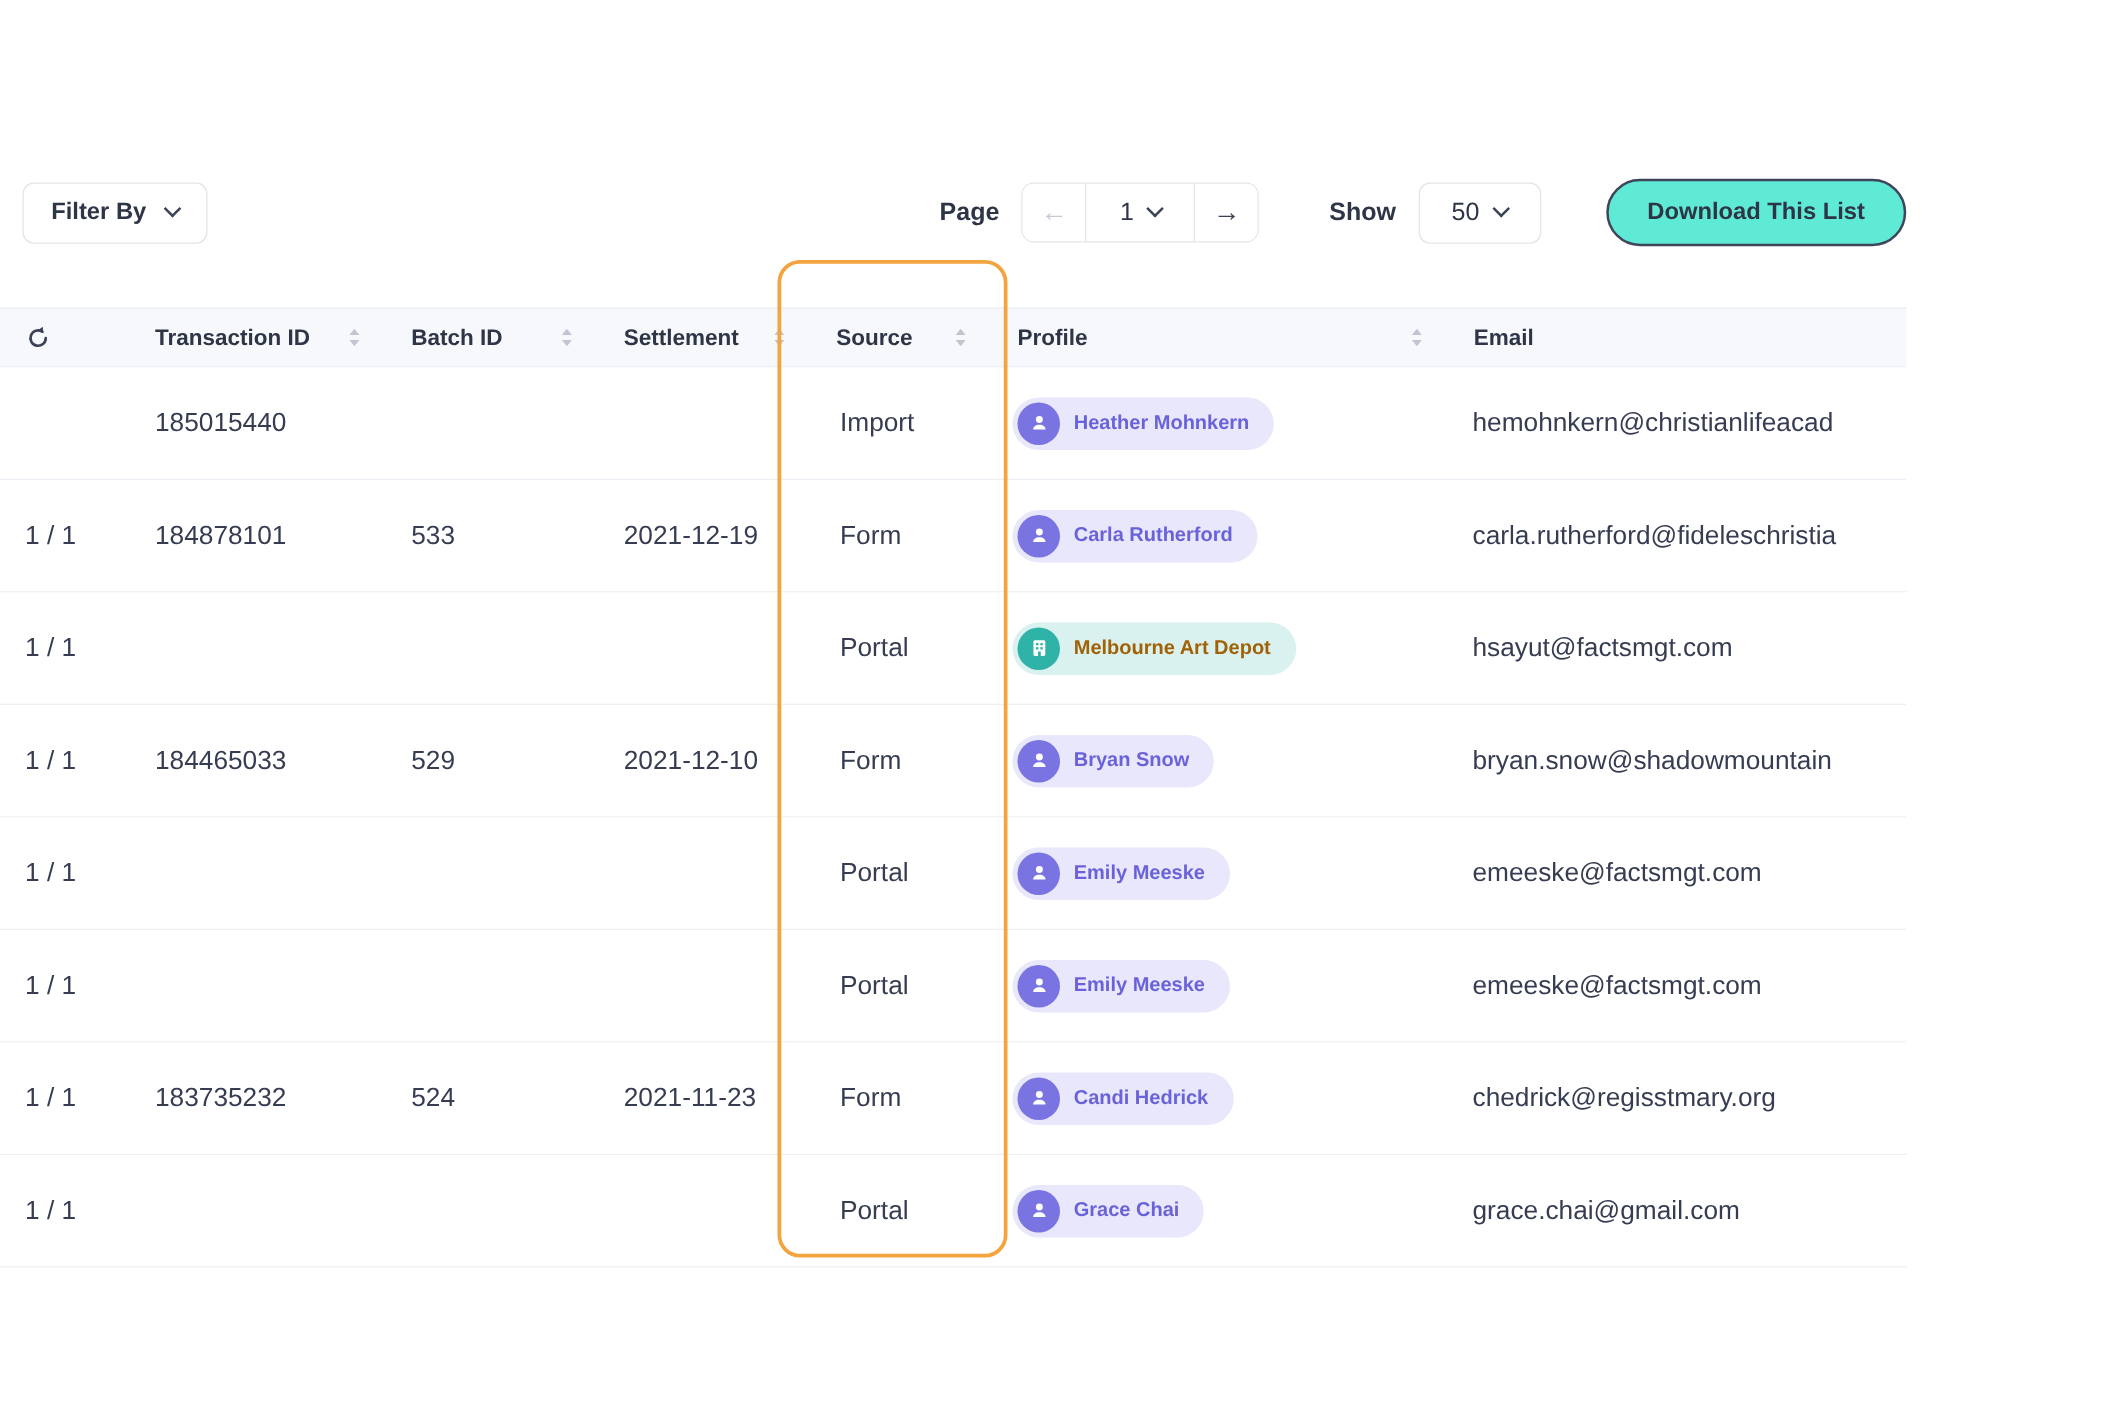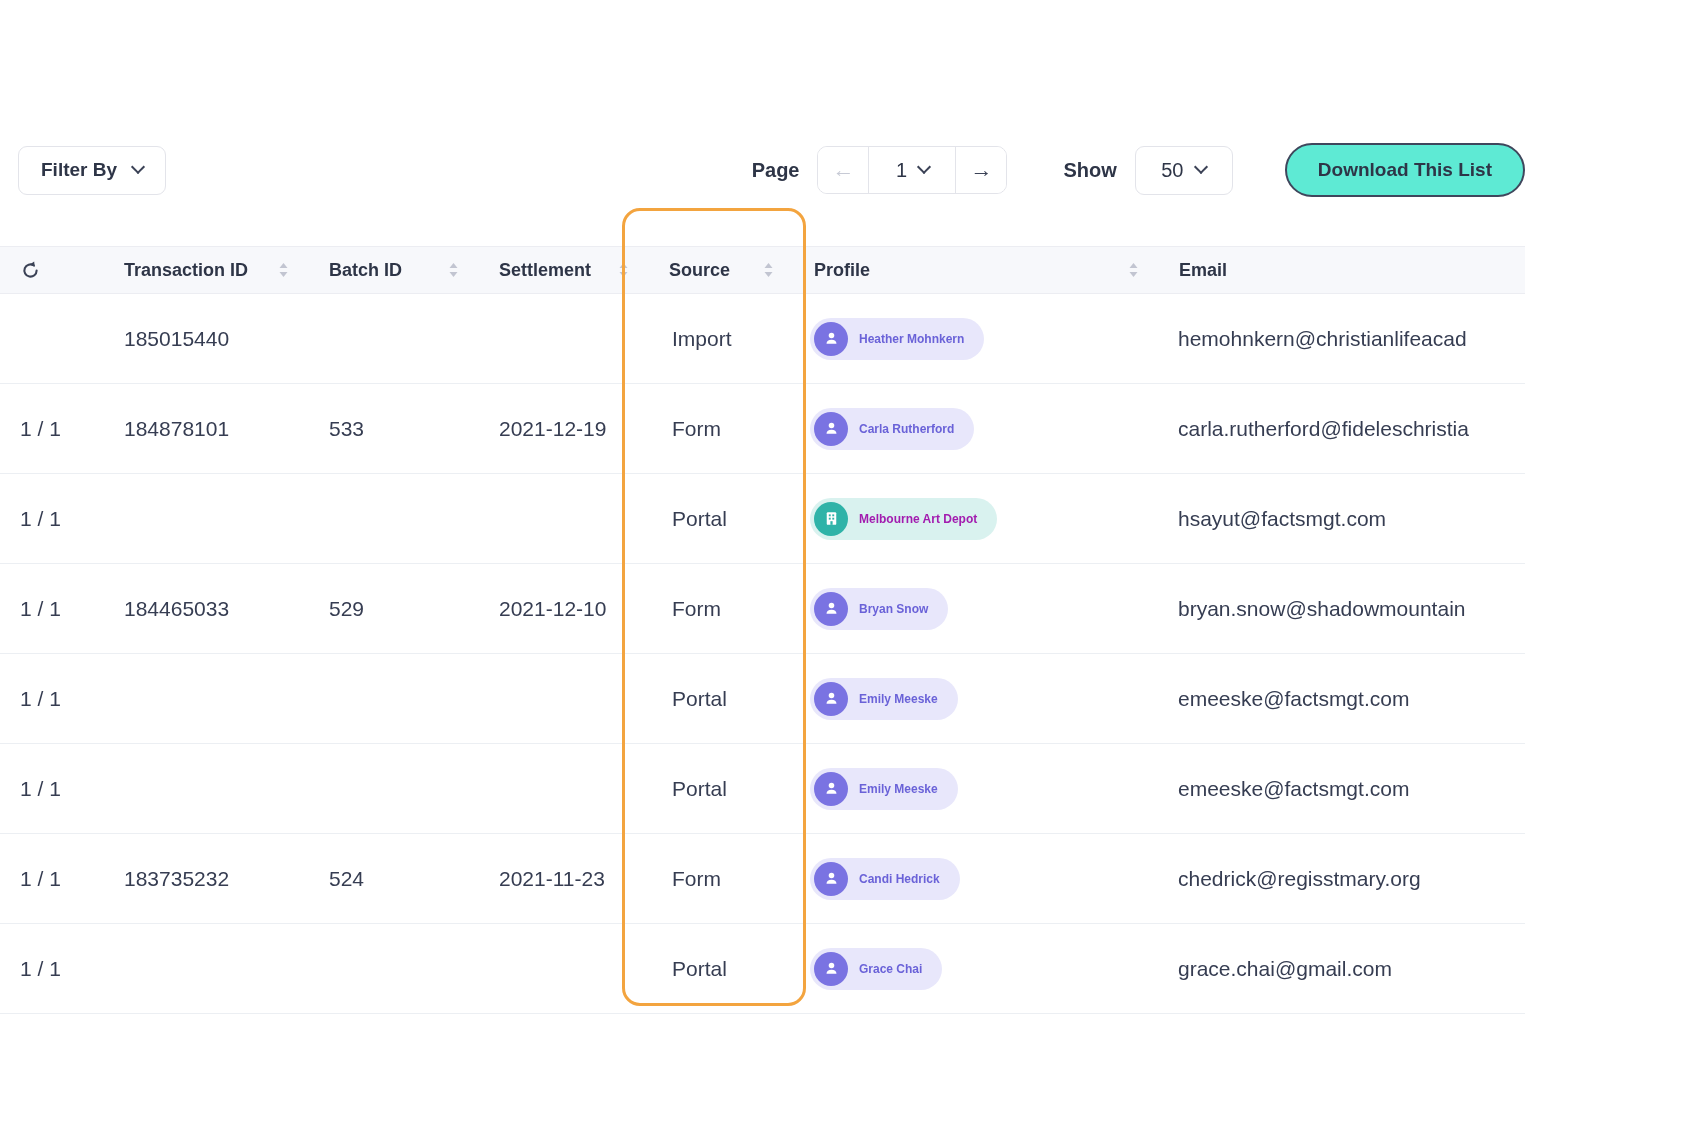--- a/index.html
+++ b/index.html
@@ -49,25 +49,25 @@
   .td.first { padding-left:20px; }
   .td.src { padding-left:27px; }
   .td.prof { padding-left:20px; }
   .td.email { padding-left:23px; overflow:hidden; }
 
   
   .pill { display:inline-flex; align-items:center; height:42px; border-radius:21px;
     background:#e8e7fb; padding:0 20px 0 4px; gap:11px; cursor:pointer; }
   .avatar { width:34px; height:34px; border-radius:50%; background:#7a73e2;
     display:flex; align-items:center; justify-content:center; flex:0 0 34px; }
-  .pill-label { font-size:12px; font-weight:bold; color:#6a62d8; white-space:nowrap; }
+  .pill-label { font-size:16px; font-weight:bold; color:#6a62d8; white-space:nowrap; }
   .icon-building { display:none; }
   .pill.org { background:#d9f2ef; }
   .pill.org .avatar { background:#2fb3a8; }
-  .pill.org .pill-label { color:#a21caf; }
+  .pill.org .pill-label { color:#a16207; }
   .pill.org .icon-building { display:block; }
 
   
   .highlight { position:absolute; left:622px; top:208px; width:184px; height:798px;
     border:3px solid #f3a43f; border-radius:18px; pointer-events:none; z-index:5; }
 </style>
 </head>
 <body>
 
 <div class="page">

